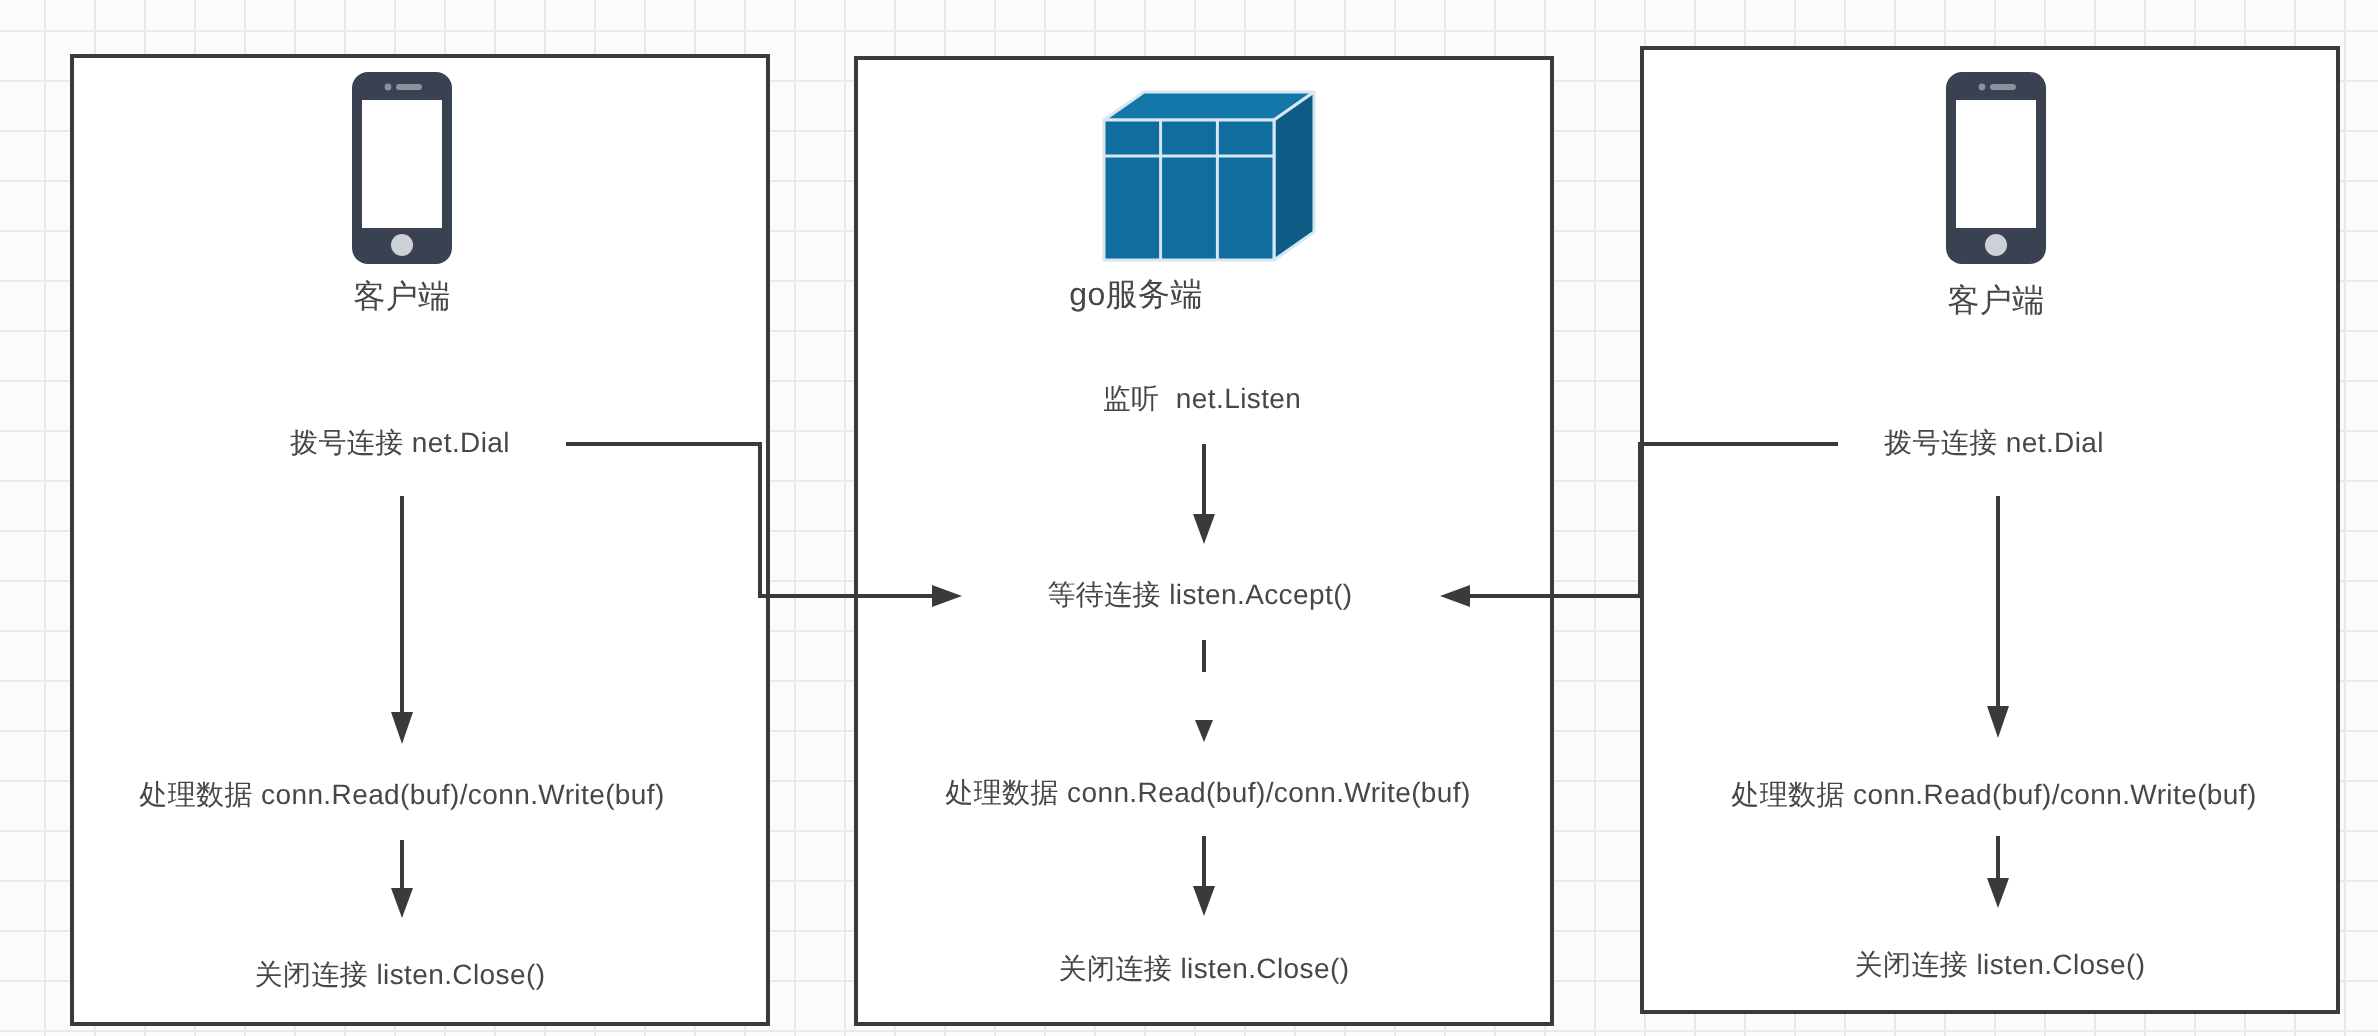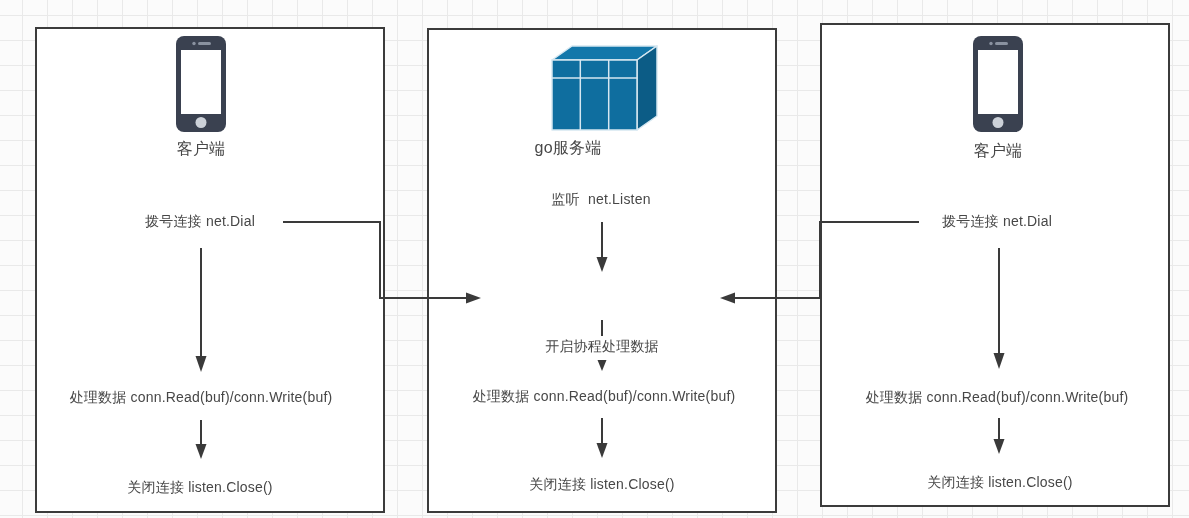--- a/index.html
+++ b/index.html
@@ -126,21 +126,21 @@
     </g>
   </svg>
 
   <div class="txt icon-label" style="left:201px; top:149px;">客户端</div>
   <div class="txt" style="left:200px; top:222px;">拨号连接 net.Dial</div>
   <div class="txt" style="left:201px; top:398px;">处理数据 conn.Read(buf)/conn.Write(buf)</div>
   <div class="txt" style="left:200px; top:488px;">关闭连接 listen.Close()</div>
 
   <div class="txt icon-label" style="left:568px; top:148px;">go服务端</div>
   <div class="txt" style="left:601px; top:200px;">监听  net.Listen</div>
-  <div class="txt" style="left:602px; top:347px;">开启协程处理数据</div>
+  <div class="txt" style="left:600px; top:298px;">等待连接 listen.Accept()</div>
   <div class="txt" style="left:604px; top:397px;">处理数据 conn.Read(buf)/conn.Write(buf)</div>
   <div class="txt" style="left:602px; top:485px;">关闭连接 listen.Close()</div>
 
   <div class="txt icon-label" style="left:998px; top:151px;">客户端</div>
   <div class="txt" style="left:997px; top:222px;">拨号连接 net.Dial</div>
   <div class="txt" style="left:997px; top:398px;">处理数据 conn.Read(buf)/conn.Write(buf)</div>
   <div class="txt" style="left:1000px; top:483px;">关闭连接 listen.Close()</div>
 
 </div>
 

